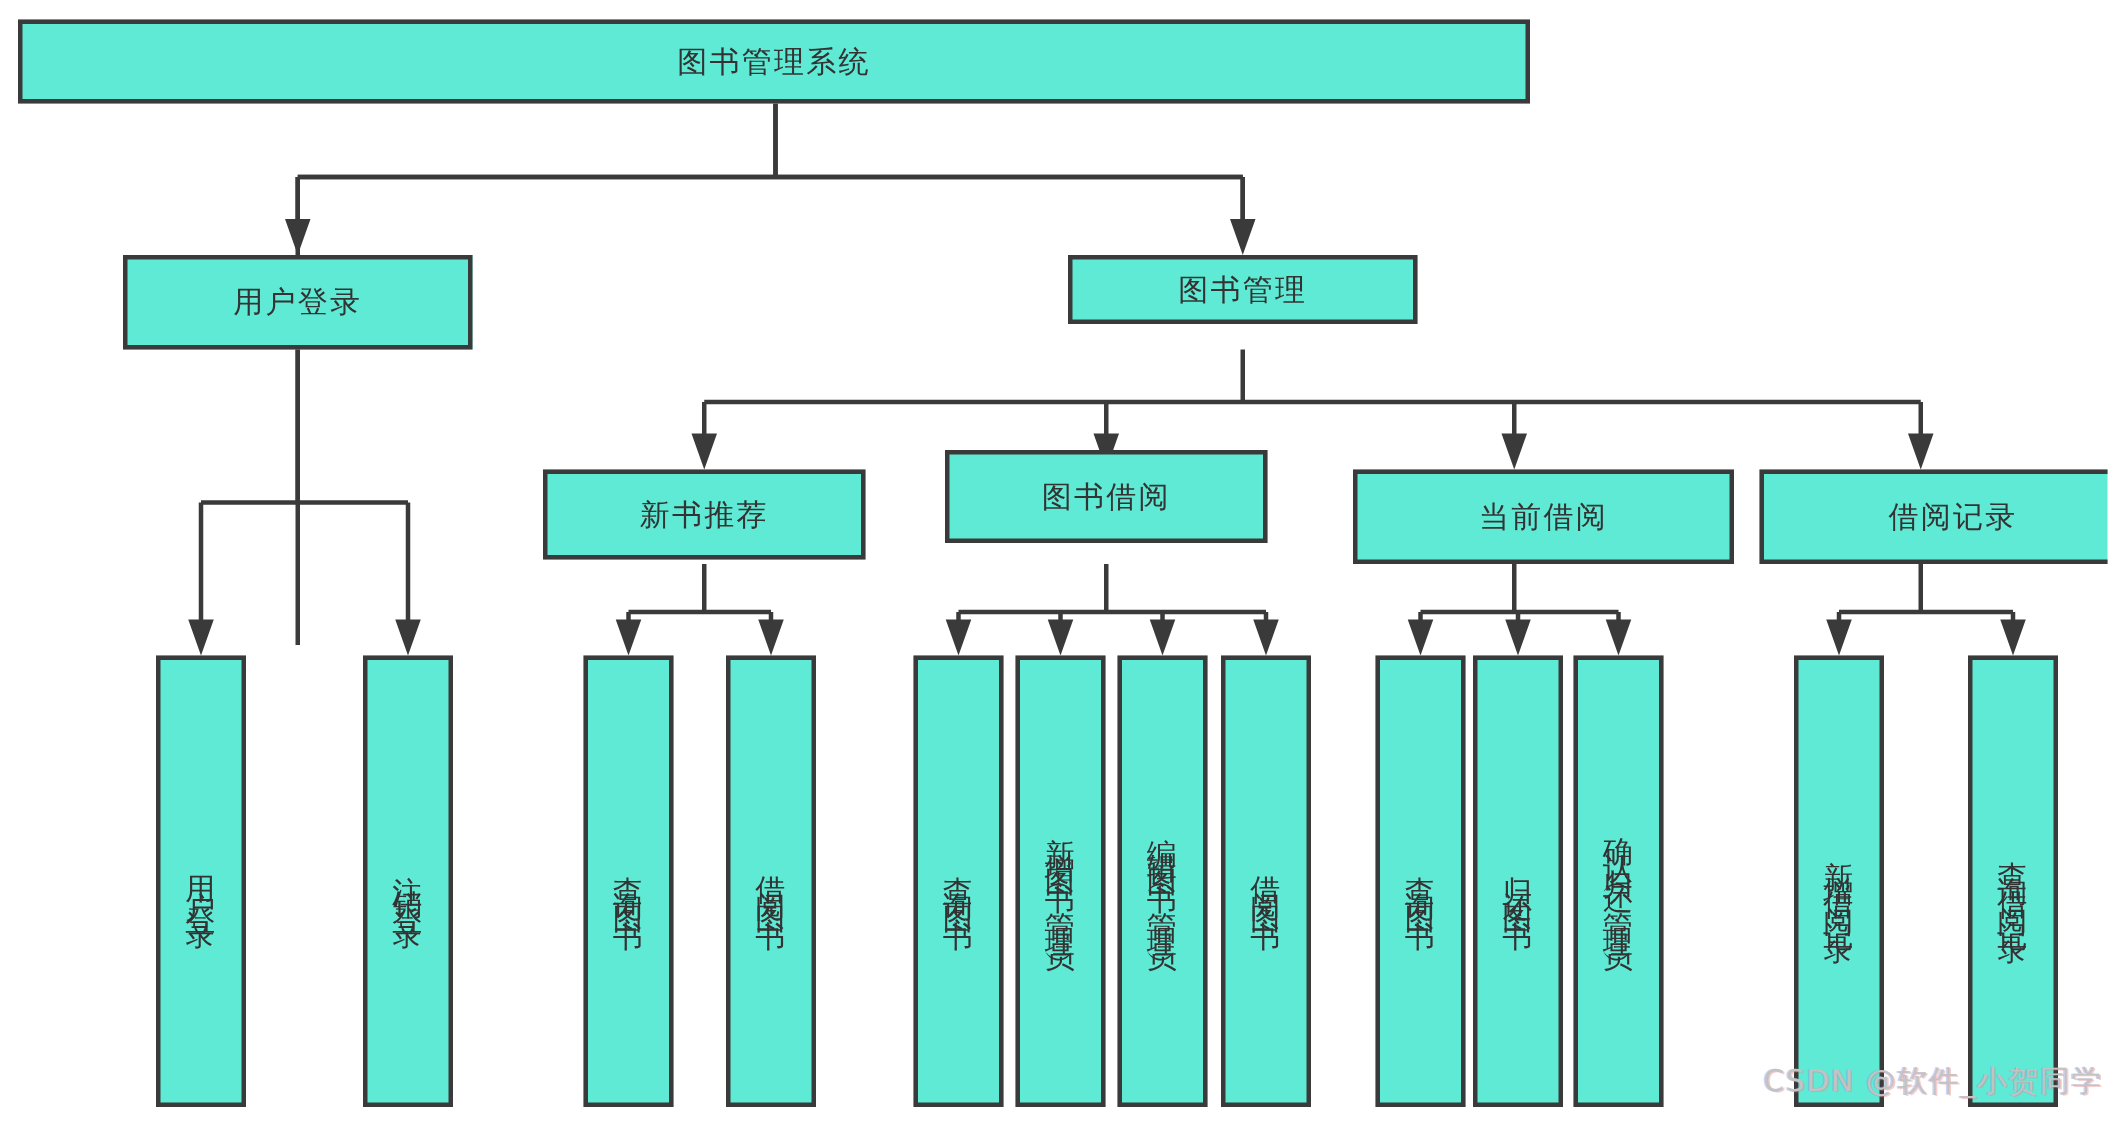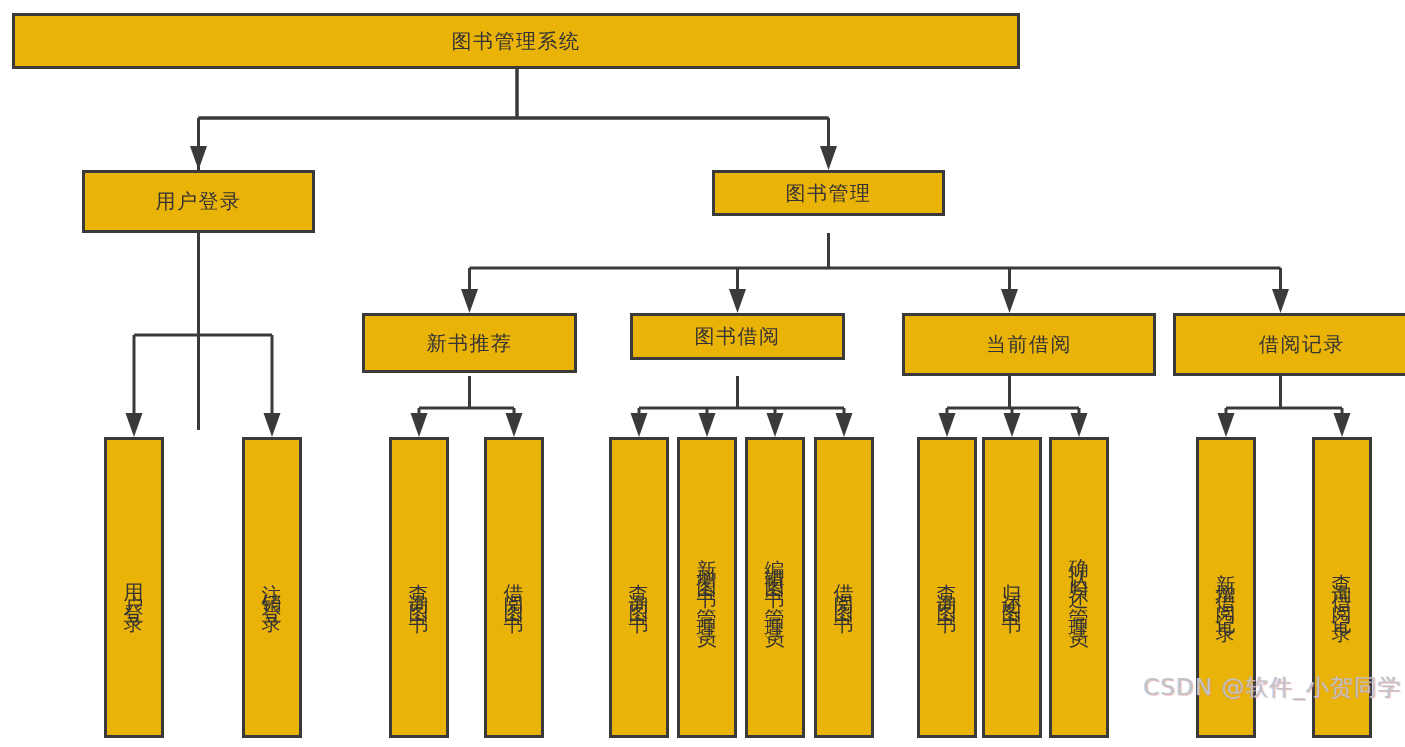--- a/index.html
+++ b/index.html
@@ -1,50 +1,50 @@
 <!DOCTYPE html>
 <html><head>
 <meta charset="utf-8">
 <style>
   html,body{margin:0;padding:0;background:#ffffff;}
   body{width:1405px;height:747px;position:relative;overflow:hidden;
        font-family:"DejaVu Sans","Liberation Sans",sans-serif;}
   .stage{position:absolute;left:0;top:0;width:1405px;height:747px;}
   svg.wires{position:absolute;left:0;top:0;width:1405px;height:747px;z-index:1;}
-  .box{position:absolute;background:#eab308;border:3px solid #3a3a3a;
+  .box{position:absolute;background:#5eead4;border:3px solid #3a3a3a;
        box-sizing:border-box;display:flex;align-items:center;justify-content:center;
        color:#333333;z-index:2;}
   .hbox{font-size:20px;letter-spacing:1.5px;white-space:nowrap;}
   .vbox{writing-mode:vertical-rl;text-orientation:mixed;font-size:20px;
         letter-spacing:10px;line-height:1;}
   
   #b-root           {left:12px;  top:13px;  width:1008px; height:56px;}
   #b-user-login     {left:82px;  top:170px; width:233px;  height:63px;}
   #b-book-mgmt      {left:712px; top:170px; width:233px;  height:46px;}
   #b-new-book       {left:362px; top:313px; width:215px;  height:60px;}
-  #b-book-borrow    {left:630px; top:313px; width:215px;  height:47px;}
+  #b-book-borrow    {left:630px; top:300px; width:215px;  height:62px;}
   #b-current-borrow {left:902px; top:313px; width:254px;  height:63px;}
   #b-borrow-record  {left:1173px;top:313px; width:258px;  height:63px;}
   
   .leaf{top:437px;width:60px;height:301px;}
   #l-user-login {left:104px;}
   #l-logout     {left:242px;}
   #l-nb-query   {left:389px;}
   #l-nb-borrow  {left:484px;}
   #l-bb-query   {left:609px;}
   #l-bb-add     {left:677px;}
   #l-bb-edit    {left:745px;}
   #l-bb-borrow  {left:814px;}
   #l-cb-query   {left:917px;}
   #l-cb-return  {left:982px;}
   #l-cb-confirm {left:1049px;}
   #l-br-add     {left:1196px;}
   #l-br-query   {left:1312px;}
-  .watermark{position:absolute;right:3px;top:672px;z-index:3;
-             font-size:23px;letter-spacing:1px;color:#c3c3c3;white-space:nowrap;
+  .watermark{position:absolute;right:3px;top:707px;z-index:3;
+             font-size:20px;letter-spacing:1px;color:#c3c3c3;white-space:nowrap;
              text-shadow:1px 1px 0 rgba(235,130,130,0.40),-1px 0 0 rgba(130,150,235,0.40);}
 </style>
 </head>
 <body>
 
 <div class="stage">
 
   <svg class="wires" viewBox="0 0 1405 747" stroke="#3a3a3a" stroke-width="3" fill="none">
 
     <g>

